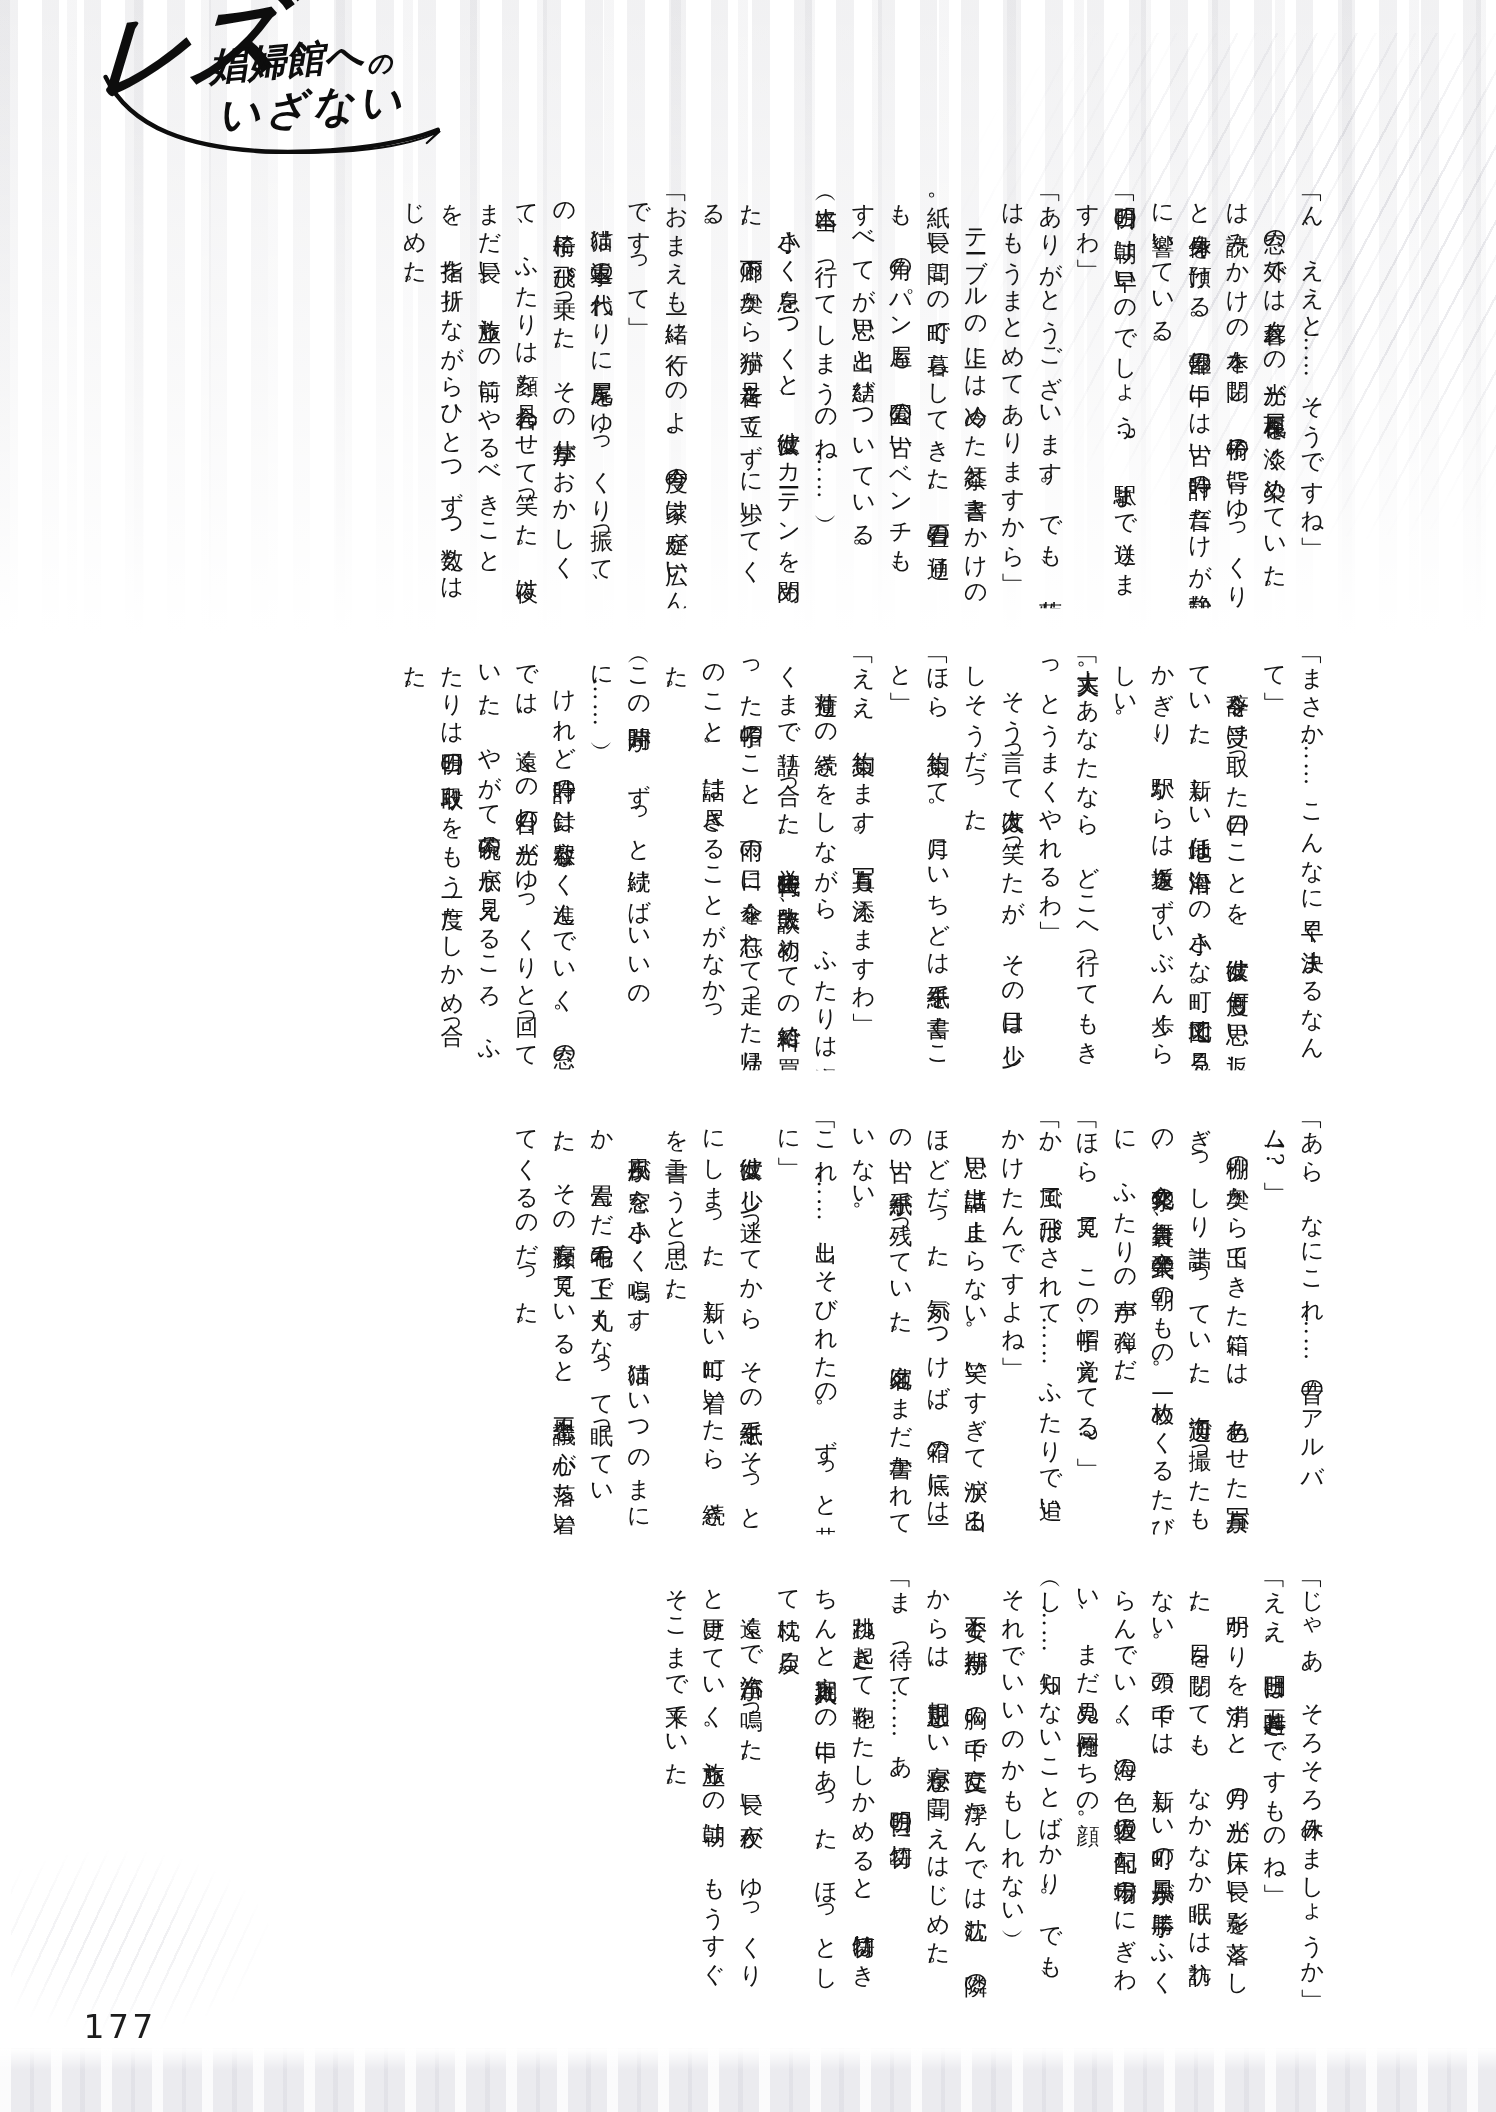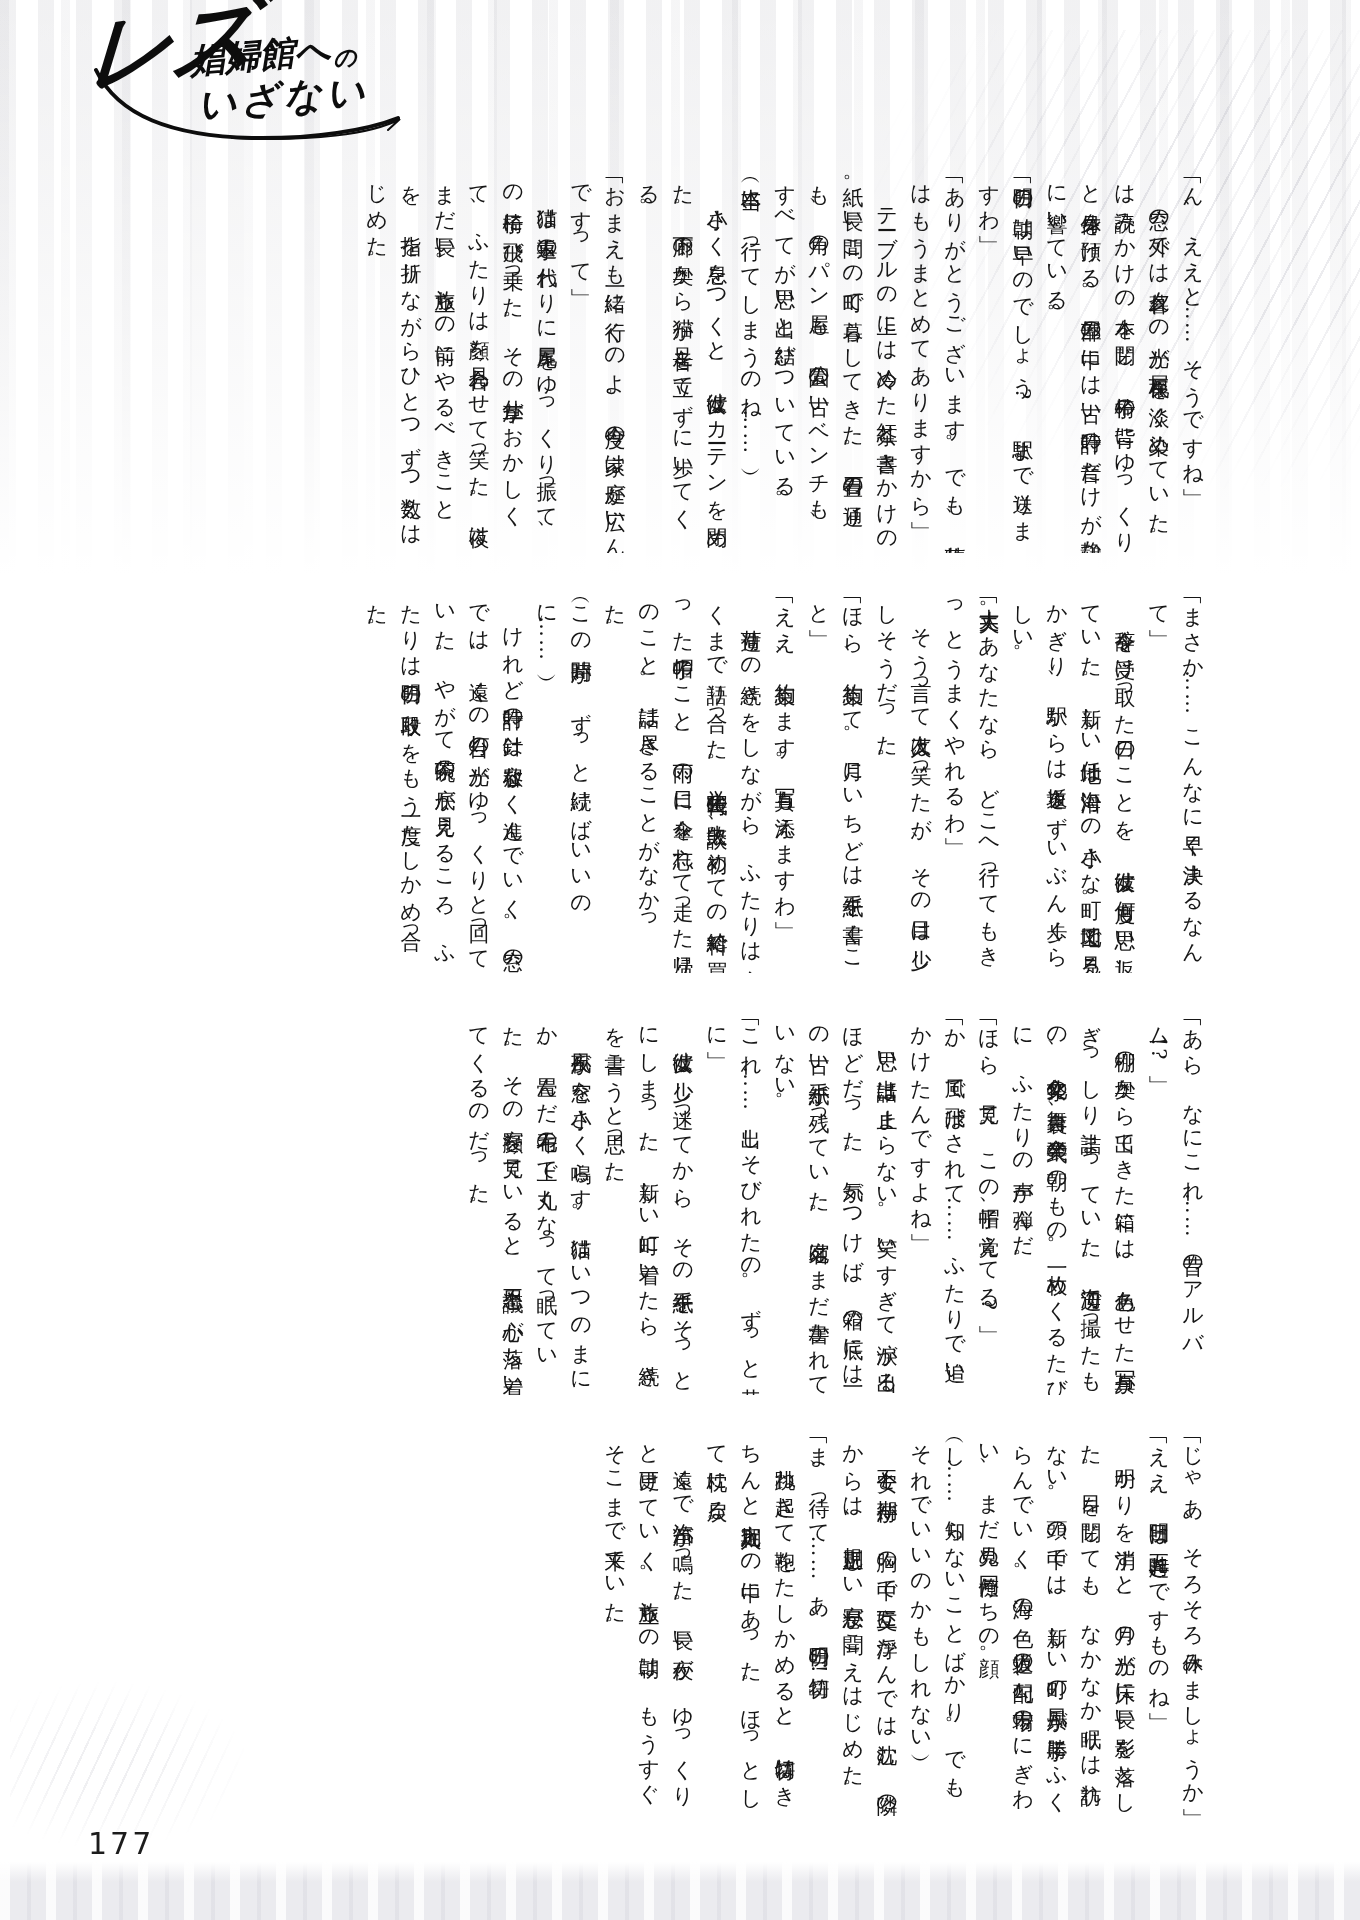--- a/index.html
+++ b/index.html
@@ -79,21 +79,21 @@
     overflow:hidden;
     z-index:4;
   }
   .b1{top:170px;height:383px;}
   .b2{top:590px;height:383px;}
   .b3{top:1012px;height:383px;}
   .b4{top:1430px;height:386px;}
 
   
   .pageno{
-    position:absolute;left:88px;top:1826px;
+    position:absolute;left:76px;top:1826px;
     font-family:"DejaVu Sans","Liberation Sans",sans-serif;
     font-size:30px;letter-spacing:3px;color:#1c1c1c;z-index:4;
   }
 </style>
 </head>
 <body>
 
 <div class="page">
 
   <div class="stripes-top"></div>

